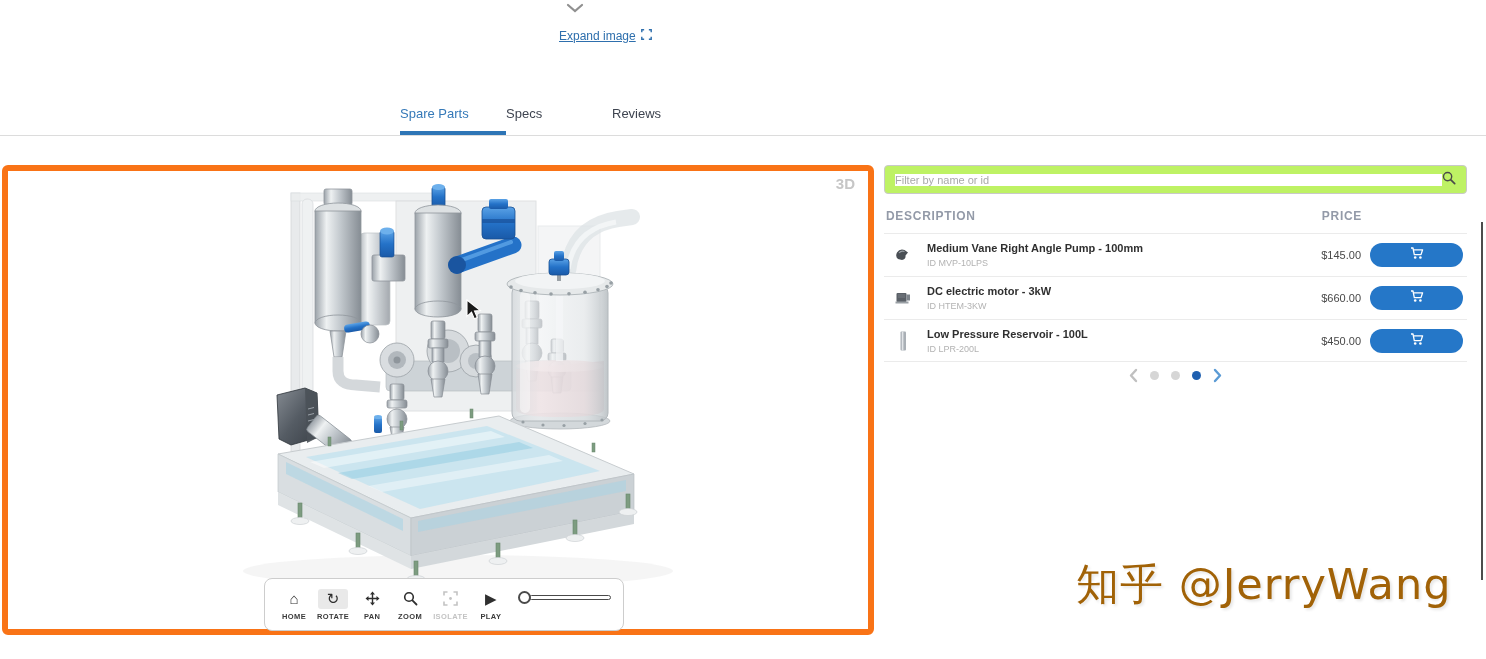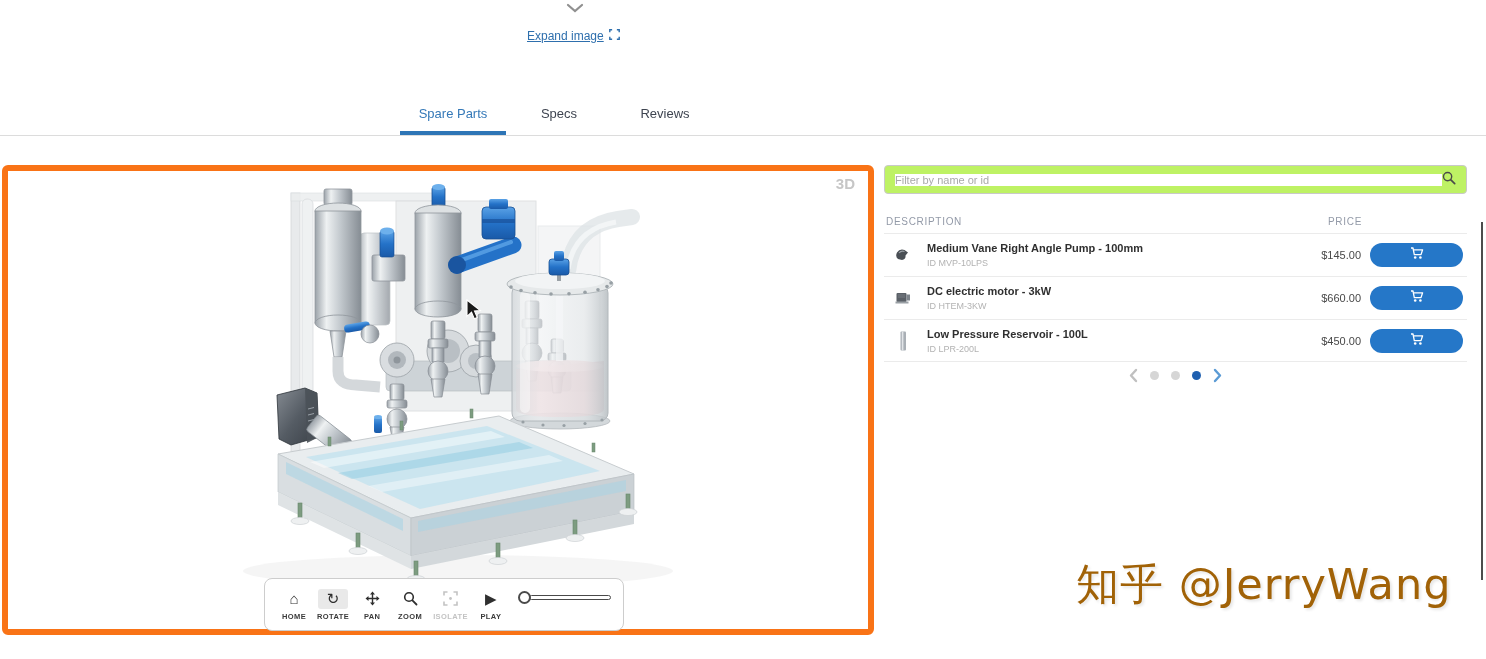--- a/index.html
+++ b/index.html
@@ -6,24 +6,24 @@
   html,body { width:1486px; height:659px; }
   body {
     position:relative; background:#fff; overflow:hidden;
     font-family:"Liberation Sans", sans-serif; color:#333;
   }
   
   .mini-chevron { position:absolute; left:563px; top:0; width:24px; height:12px; }
   
   .expand { position:absolute; left:527px; top:29px; display:flex; align-items:center; gap:5px;
             color:#2e6fad; font-size:12px; cursor:pointer; }
-  .expand-text { text-decoration:underline; }
+  .expand-text { text-decoration:underline;margin-left:32px; }
   
   .tabs { position:absolute; left:400px; top:97px; display:flex; }
-  .tab { width:106px; text-align:center; font-size:13px; color:#3e4450; padding:9px 0 14px 0; cursor:pointer; }
+  .tab { width:106px; font-size:13px; color:#3e4450; padding:9px 0 14px 0; cursor:pointer; }
   .tab.active { color:#3579b8; }
   .tabs-line { position:absolute; left:0; top:135px; width:1486px; height:1px; background:#dcdcdc; }
   .tabs-underline { position:absolute; left:400px; top:131px; width:106px; height:4px; background:#2e75b6; }
   
   .viewer { position:absolute; left:2px; top:165px; width:872px; height:470px;
             border:6px solid #f97316; border-radius:6px; background:#fff; }
   .viewer-3d-label { position:absolute; top:4px; right:13px; font-size:15px; font-weight:600; color:#c6c6c6; }
   .machine { position:absolute; left:0; top:0; width:872px; height:470px; }
   
   .toolbar { position:absolute; left:256px; top:407px; width:360px; height:53px; background:#fff;
@@ -36,22 +36,22 @@
   .tool.disabled .ticon { color:#c3c3c3; }
   .tool.disabled .tlabel { color:#c3c3c3; }
   .slider { display:flex; align-items:center; flex:1; margin:0 2px 14px 8px; }
   .slider-handle { width:13px; height:13px; border:2px solid #4a4a4a; border-radius:50%; background:#fff; z-index:2; flex:none; }
   .slider-track { height:5px; border:1px solid #4a4a4a; border-radius:3px; flex:1; margin-left:-2px; background:#fff; }
   
   .filter { position:absolute; left:884px; top:165px; width:583px; height:29px;
             border:1px solid #c9c9c9; border-radius:4px; display:flex; align-items:center; padding:0 10px; background:#bef264; }
   .filter input { flex:1; border:none; outline:none; font-size:11px; color:#333; font-family:inherit; }
   .filter input::placeholder { color:#a9a9a9; }
-  .cols { position:absolute; left:886px; top:216px; width:581px; height:12px;
-          font-size:10px; font-weight:normal; letter-spacing:.7px; color:#939aa8; }
+  .cols { position:absolute; left:886px; top:209px; width:581px; height:12px;
+          font-size:12px; font-weight:bold; letter-spacing:.7px; color:#939aa8; }
   .col-price { position:absolute; right:105px; top:0; }
   .rows { position:absolute; left:884px; top:233px; width:583px; }
   .prow { display:flex; align-items:center; height:43px; border-top:1px solid #ebebeb; padding-right:4px; cursor:pointer; }
   .prow:last-child { border-bottom:1px solid #ebebeb; }
   .thumb { width:20px; height:28px; margin:0 14px 0 9px; flex:none; display:flex; align-items:center; justify-content:center; }
   .ptext { display:flex; flex-direction:column; }
   .ptitle { font-size:11px; font-weight:bold; color:#2f2f2f; }
   .pid { font-size:9px; color:#b3b3b3; margin-top:4px; }
   .spacer { flex:1; }
   .price { font-size:11px; color:#484848; margin-right:9px; }

